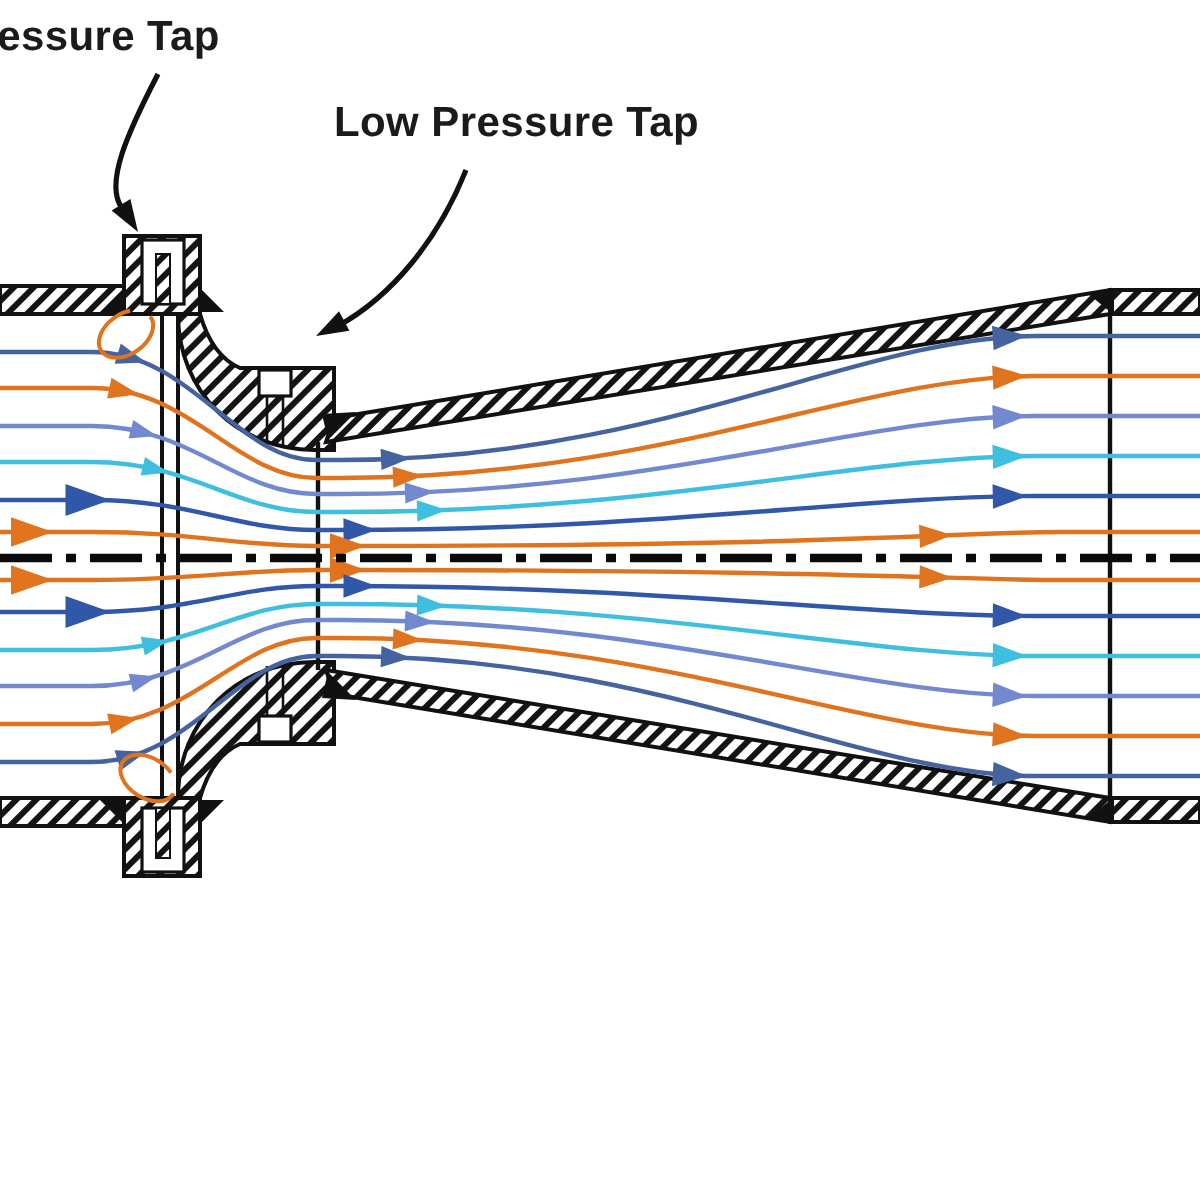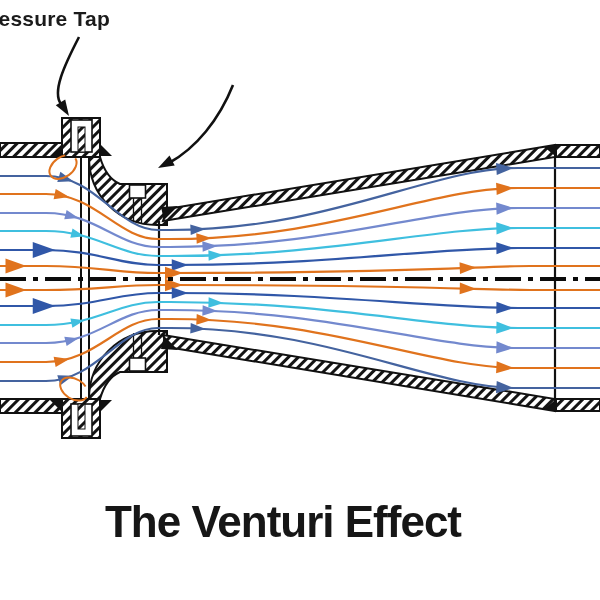--- a/index.html
+++ b/index.html
@@ -135,14 +135,14 @@
 
     <g stroke="#111" stroke-width="2.6" fill="none">
       <path d="M79,37 C64,66 52,92 61,104"></path>
       <path d="M69,116 L55.8,105.3 L65.2,99.5 Z" fill="#111" stroke="none"></path>
       <path d="M233,85 C219,120 196,148 169,163"></path>
       <path d="M158,168 L169.5,155.6 L174.7,165.4 Z" fill="#111" stroke="none"></path>
     </g>
   </svg>
 
   <div class="tap-label hp-label">Pressure Tap</div>
-  <div class="diagram-title">The Venturi Effect</div>
+  <div class="tap-label lp-label">Low Pressure Tap</div>
 </div>
 
 </body></html>

